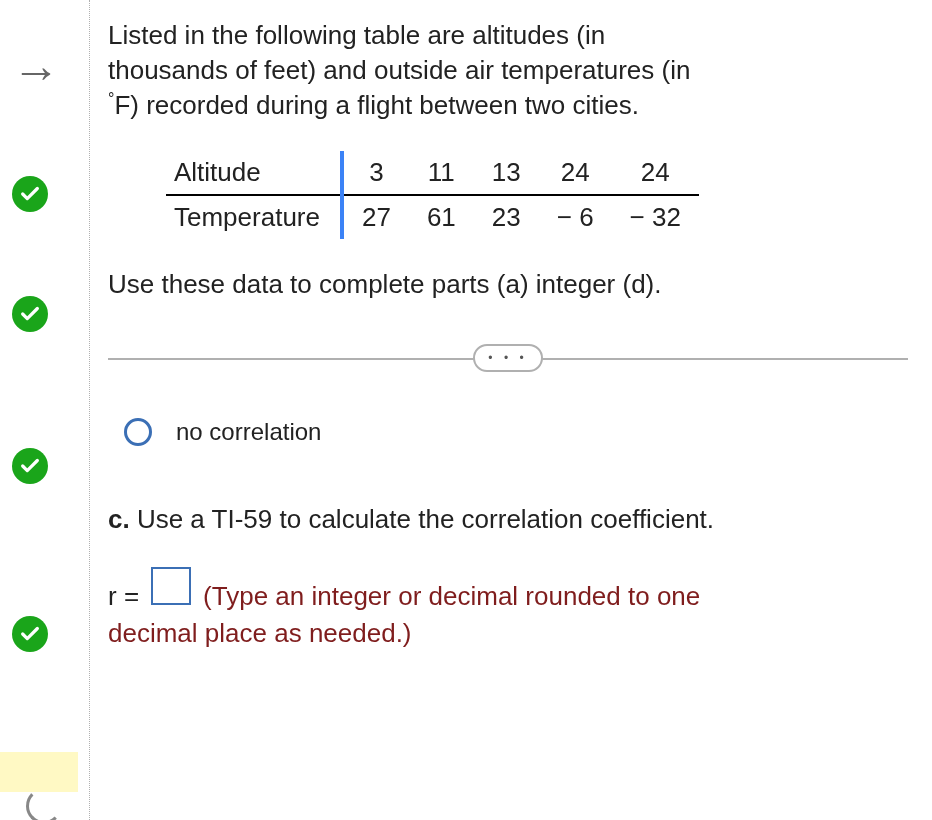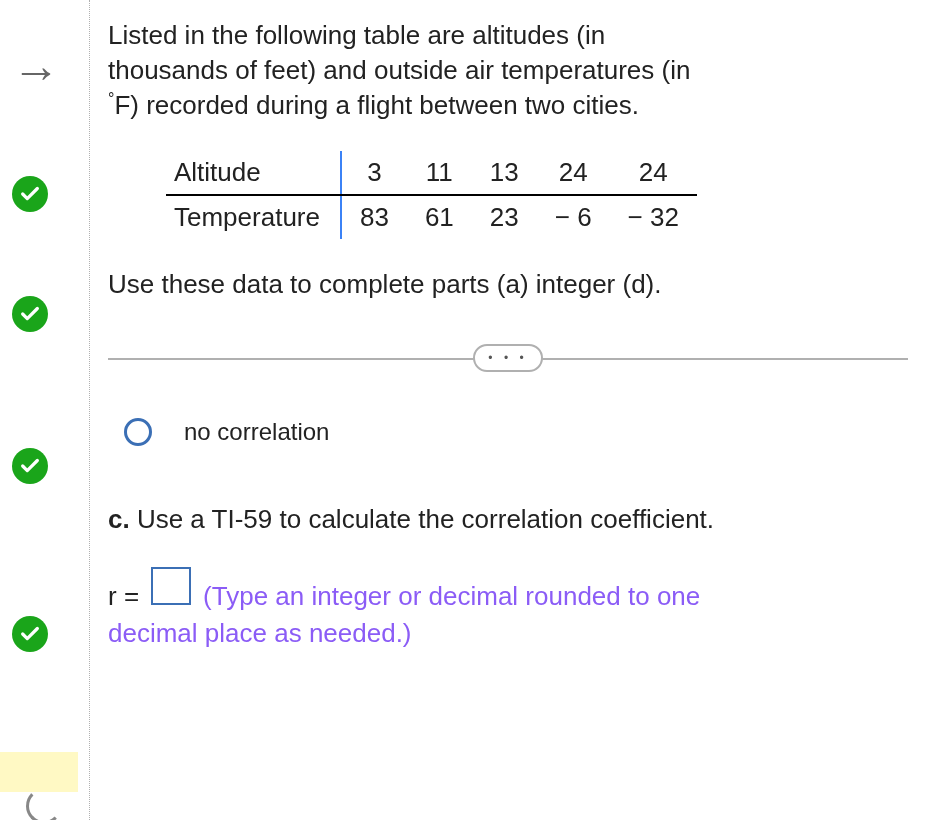--- a/index.html
+++ b/index.html
@@ -84,21 +84,21 @@
       font-size: 26px;
     }
     .data-table td {
       padding: 6px 18px;
       text-align: center;
     }
     .data-table td:first-child {
       text-align: left;
       padding-left: 8px;
       padding-right: 20px;
-      border-right: 2px solid #3b82f6;
+      border-right: 4px solid #3b82f6;
     }
     .data-table tr:first-child td {
       border-bottom: 2px solid #000;
     }
     .instruction {
       margin-top: 30px;
       font-size: 26px;
     }
     .divider-wrap {
       margin-top: 44px;
@@ -129,21 +129,21 @@
       justify-content: center;
       color: #555;
       font-size: 12px;
       letter-spacing: 4px;
       cursor: pointer;
     }
     .option-row {
       margin-top: 44px;
       display: flex;
       align-items: center;
-      gap: 32px;
+      gap: 24px;
     }
     .radio-outer {
       width: 28px;
       height: 28px;
       border: 3px solid #3b6fb5;
       border-radius: 50%;
       margin-left: 16px;
       cursor: pointer;
       flex-shrink: 0;
     }
@@ -164,21 +164,21 @@
     }
     .answer-input {
       width: 40px;
       height: 38px;
       border: 2px solid #3b6fb5;
       background: #fff;
       display: inline-block;
       vertical-align: middle;
       margin: 0 6px;
     }
-    .hint { color: #8b5cf6; }
+    .hint { color: #7f1d1d; }
   </style>
 </head>
 <body>
 
 <div class="sidebar">
   <div class="arrow-icon">→</div>
   <div class="check-badge b1">
     <svg viewBox="0 0 24 24">
         <path d="M4 12 L9 17 L20 6" stroke="#fff" stroke-width="3.5" fill="none" stroke-linecap="round" stroke-linejoin="round"></path>
       </svg>
@@ -215,21 +215,21 @@
         <tr>
       <td>Altitude</td>
       <td>3</td>
       <td>11</td>
       <td>13</td>
       <td>24</td>
       <td>24</td>
     </tr>
     <tr>
       <td>Temperature</td>
-      <td>83</td>
+      <td>27</td>
       <td>61</td>
       <td>23</td>
       <td>− 6</td>
       <td>− 32</td>
     </tr>
   </tbody>
     </table>
 
   <div class="instruction">Use these data to complete parts (a) integer (d).</div>
 

